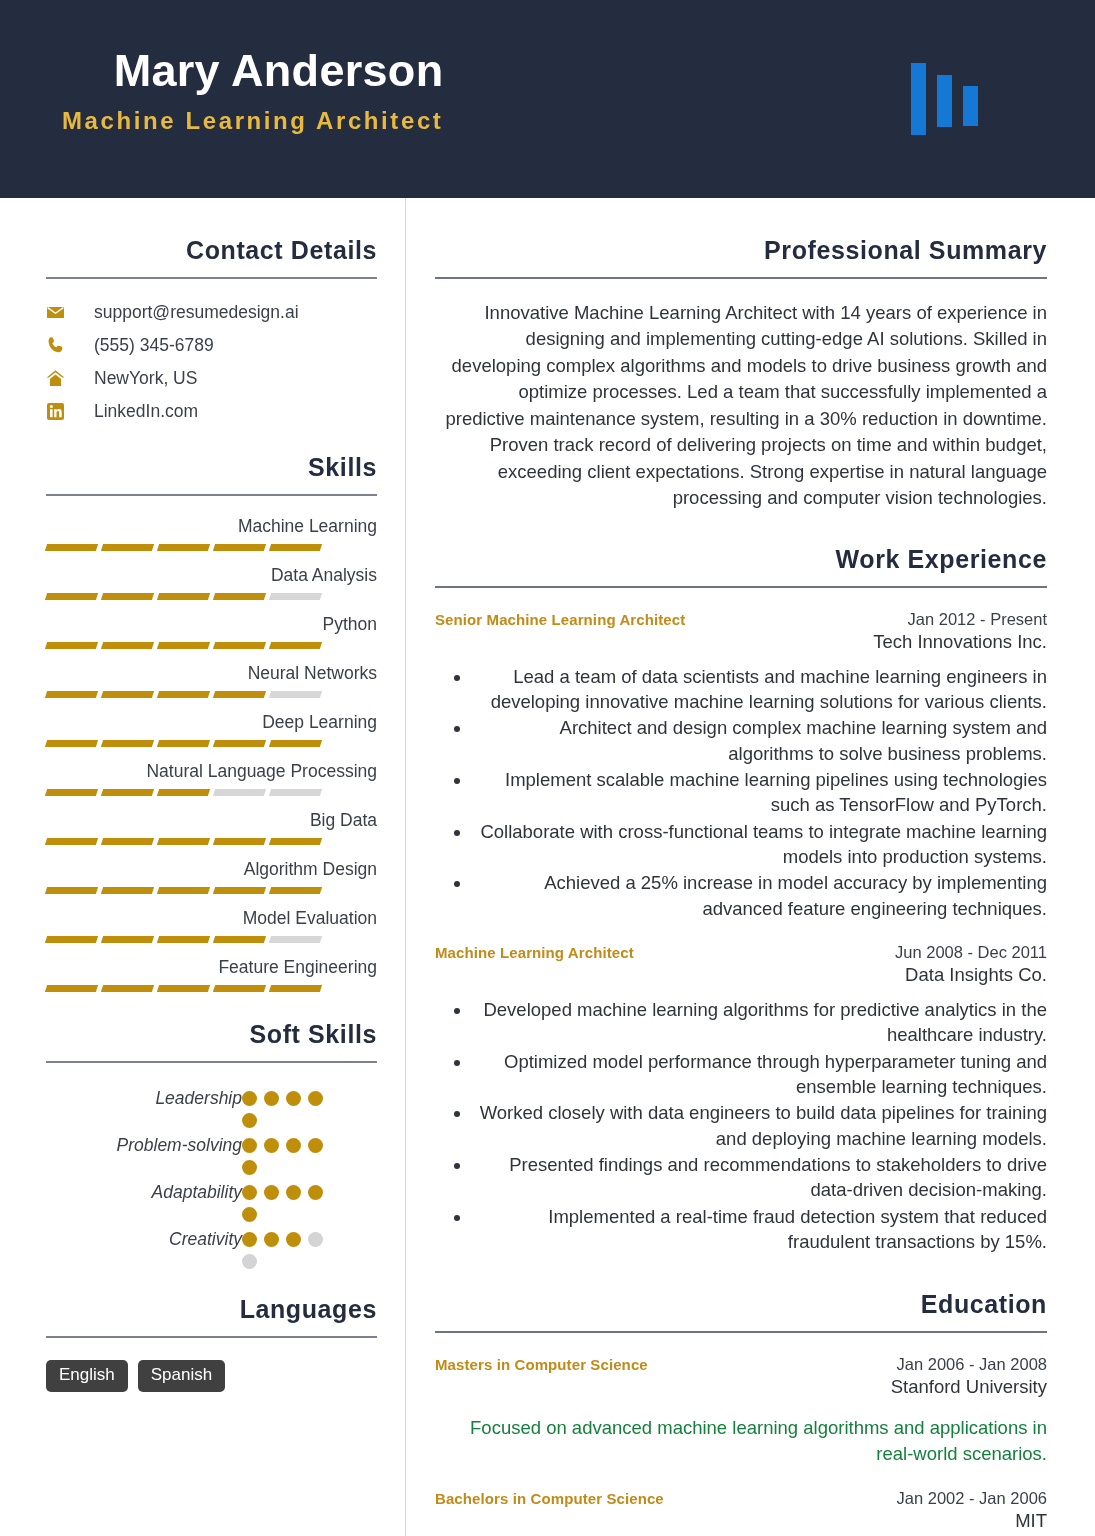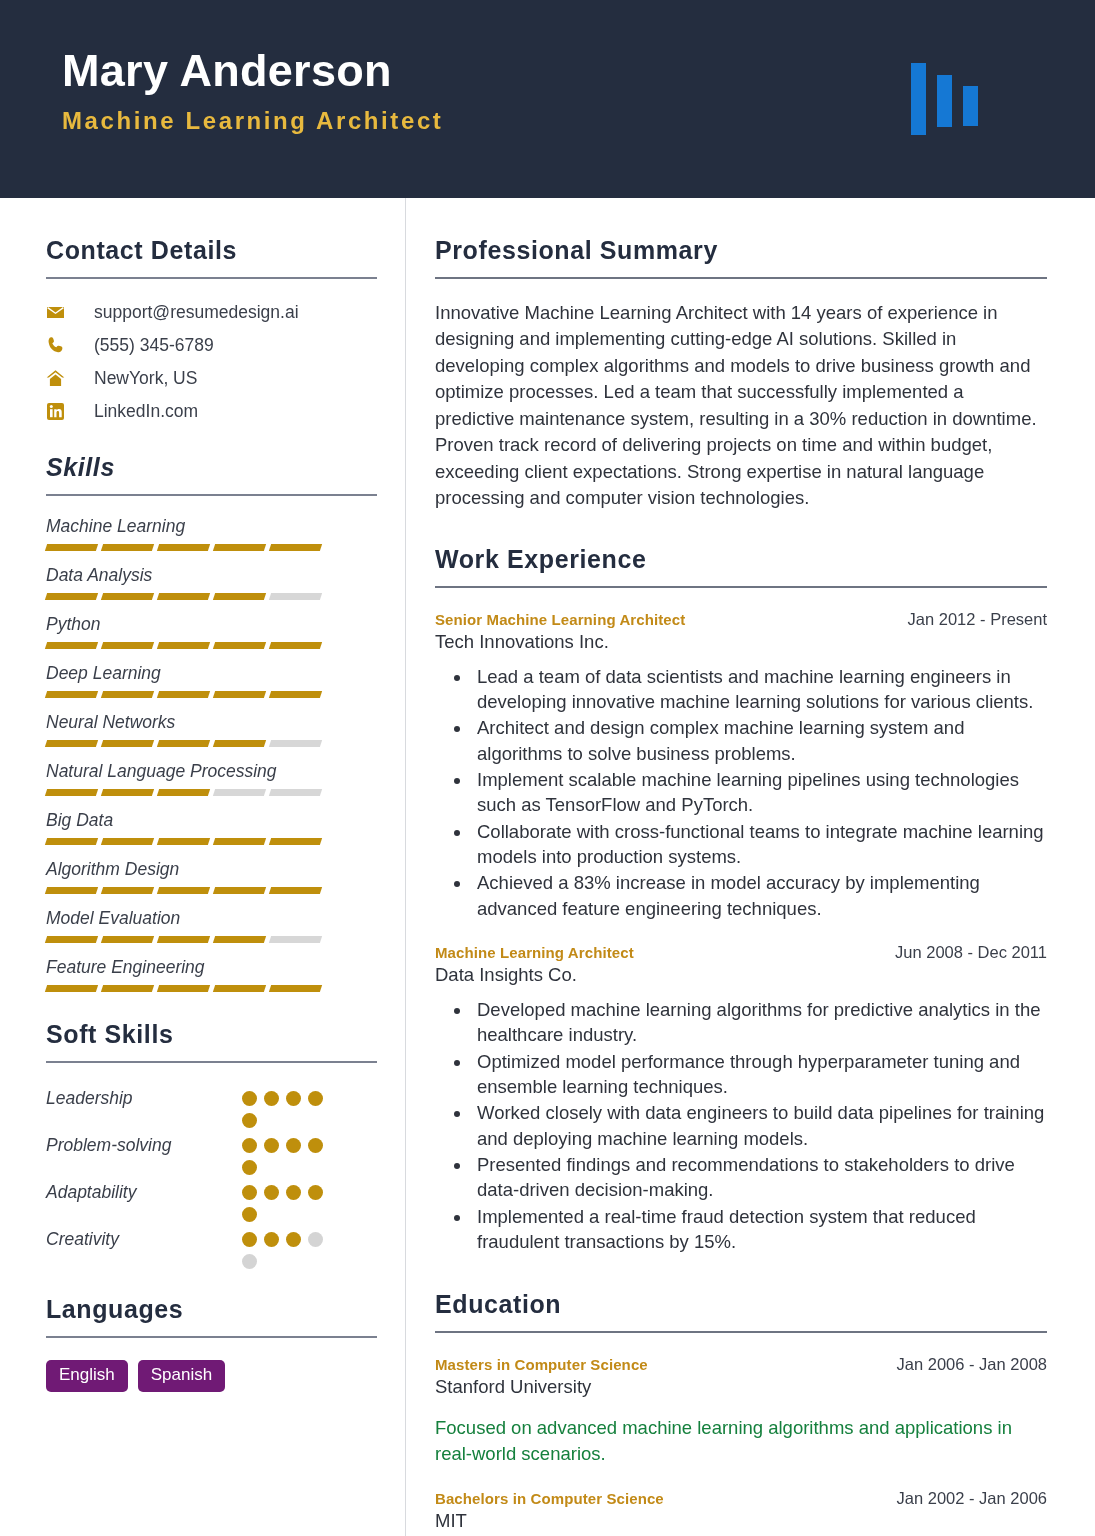--- a/index.html
+++ b/index.html
@@ -9,20 +9,21 @@
     background: #ffffff;
     font-family: "Liberation Sans", sans-serif;
     overflow: hidden;
   }
   .page {
     position: relative;
     width: 1095px;
     height: 1536px;
     background: #ffffff;
     overflow: hidden;
+    text-align: right;
   }
 
   
   .header {
     height: 198px;
     background: #242d3f;
     position: relative;
     display: flex;
     align-items: center;
     justify-content: space-between;
@@ -96,21 +97,21 @@
     color: #bf8f0c;
   }
   .c-icon svg { display: block; }
   .contact-text {
     color: #3a3f4a;
     font-size: 17.5px;
     line-height: 1.2;
   }
 
   
-  .skills-block { margin-top: 31px; font-style: italic; }
+  .skills-block { margin-top: 31px; }
   .skills-list { margin-top: 20px; }
   .skill-item { margin-bottom: 14px; }
   .skill-name {
     color: #3a3f4a;
     font-size: 17.5px;
     margin-bottom: 7px;
   }
   .skill-bars { display: flex; gap: 5px; }
   .seg {
     height: 7px;
@@ -150,21 +151,21 @@
     border-radius: 50%;
     background: #d4d4d4;
     flex: 0 0 15px;
   }
   .dot.on { background: #bf8f0c; }
 
   
   .lang-block { margin-top: 26px; }
   .lang-tags { margin-top: 22px; display: flex; gap: 10px; flex-wrap: wrap; }
   .lang-tag {
-    background: #701a75;
+    background: #404040;
     color: #ffffff;
     font-size: 17px;
     padding: 5px 13px 7px;
     border-radius: 5px;
     line-height: 1.2;
   }
 
   
   .summary-text {
     color: #2f333c;
@@ -314,37 +315,37 @@
               <div class="skill-name">Python</div>
               <div class="skill-bars">
                 <span class="seg on"></span>
                 <span class="seg on"></span>
                 <span class="seg on"></span>
                 <span class="seg on"></span>
                 <span class="seg on"></span>
               </div>
             </div>
             <div class="skill-item">
+              <div class="skill-name">Neural Networks</div>
+              <div class="skill-bars">
+                <span class="seg on"></span>
+                <span class="seg on"></span>
+                <span class="seg on"></span>
+                <span class="seg on"></span>
+                <span class="seg"></span>
+              </div>
+            </div>
+            <div class="skill-item">
               <div class="skill-name">Deep Learning</div>
               <div class="skill-bars">
                 <span class="seg on"></span>
                 <span class="seg on"></span>
                 <span class="seg on"></span>
                 <span class="seg on"></span>
                 <span class="seg on"></span>
-              </div>
-            </div>
-            <div class="skill-item">
-              <div class="skill-name">Neural Networks</div>
-              <div class="skill-bars">
-                <span class="seg on"></span>
-                <span class="seg on"></span>
-                <span class="seg on"></span>
-                <span class="seg on"></span>
-                <span class="seg"></span>
               </div>
             </div>
             <div class="skill-item">
               <div class="skill-name">Natural Language Processing</div>
               <div class="skill-bars">
                 <span class="seg on"></span>
                 <span class="seg on"></span>
                 <span class="seg on"></span>
                 <span class="seg"></span>
                 <span class="seg"></span>
@@ -467,21 +468,21 @@
               <div class="entry-head">
                 <div class="entry-title">Senior Machine Learning Architect</div>
                 <div class="entry-date">Jan 2012 - Present</div>
               </div>
               <div class="entry-org">Tech Innovations Inc.</div>
               <ul class="bullets">
                 <li>Lead a team of data scientists and machine learning engineers in developing innovative machine learning solutions for various clients.</li>
                 <li>Architect and design complex machine learning system and algorithms to solve business problems.</li>
                 <li>Implement scalable machine learning pipelines using technologies such as TensorFlow and PyTorch.</li>
                 <li>Collaborate with cross-functional teams to integrate machine learning models into production systems.</li>
-                <li>Achieved a 83% increase in model accuracy by implementing advanced feature engineering techniques.</li>
+                <li>Achieved a 25% increase in model accuracy by implementing advanced feature engineering techniques.</li>
               </ul>
             </div>
             <div class="entry">
               <div class="entry-head">
                 <div class="entry-title">Machine Learning Architect</div>
                 <div class="entry-date">Jun 2008 - Dec 2011</div>
               </div>
               <div class="entry-org">Data Insights Co.</div>
               <ul class="bullets">
                 <li>Developed machine learning algorithms for predictive analytics in the healthcare industry.</li>

